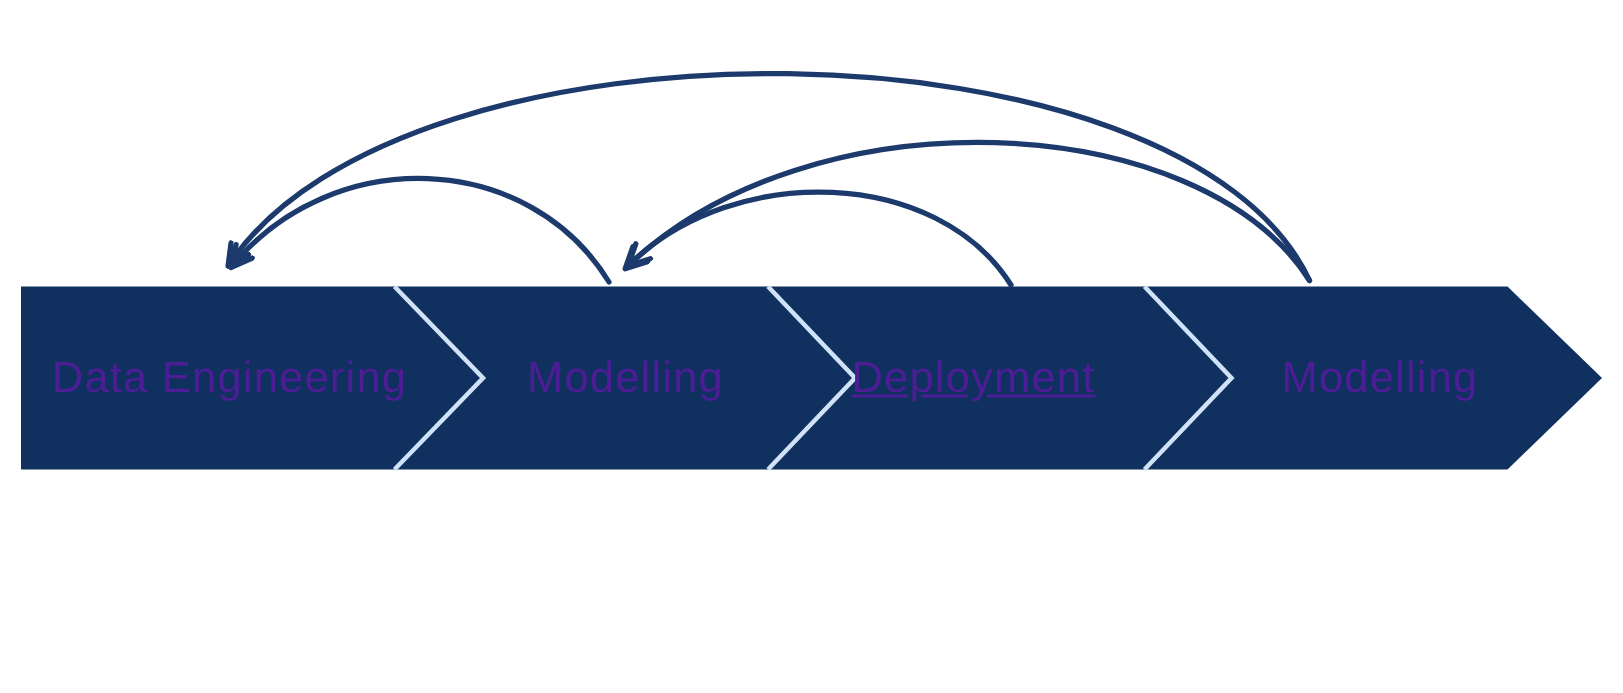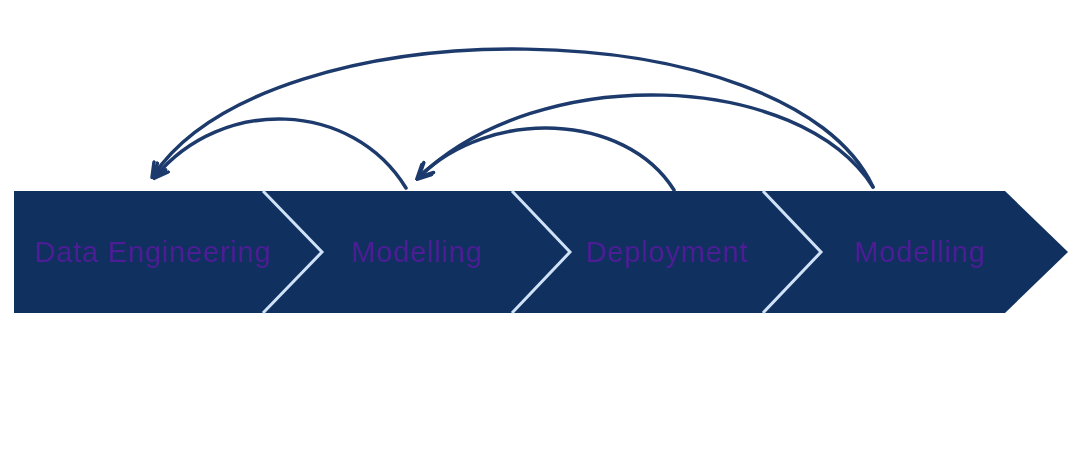--- a/index.html
+++ b/index.html
@@ -30,21 +30,21 @@
     line-height: 122px;
     text-align: center;
     font-size: 29px;
     letter-spacing: 0.8px;
     color: #4c1d95;
     white-space: nowrap;
     user-select: none;
   }
   .stage-label.s0 { left: 14px;  width: 278px; }
   .stage-label.s1 { left: 292px; width: 250px; }
-  .stage-label.s2 { left: 542px; width: 250px; }
+  .stage-label.s2 { left: 524px; width: 250px; text-decoration: underline; }
   .stage-label.s3 { left: 800px; width: 240px; }
 </style>
 </head>
 <body>
 
 <div class="stage">
 
   <svg class="diagram-svg" viewBox="0 0 1082 462" xmlns="http://www.w3.org/2000/svg">
     <defs>
       <marker id="arrowhead" viewBox="0 0 10 10" refX="8" refY="5" markerWidth="5" markerHeight="5" orient="auto">

